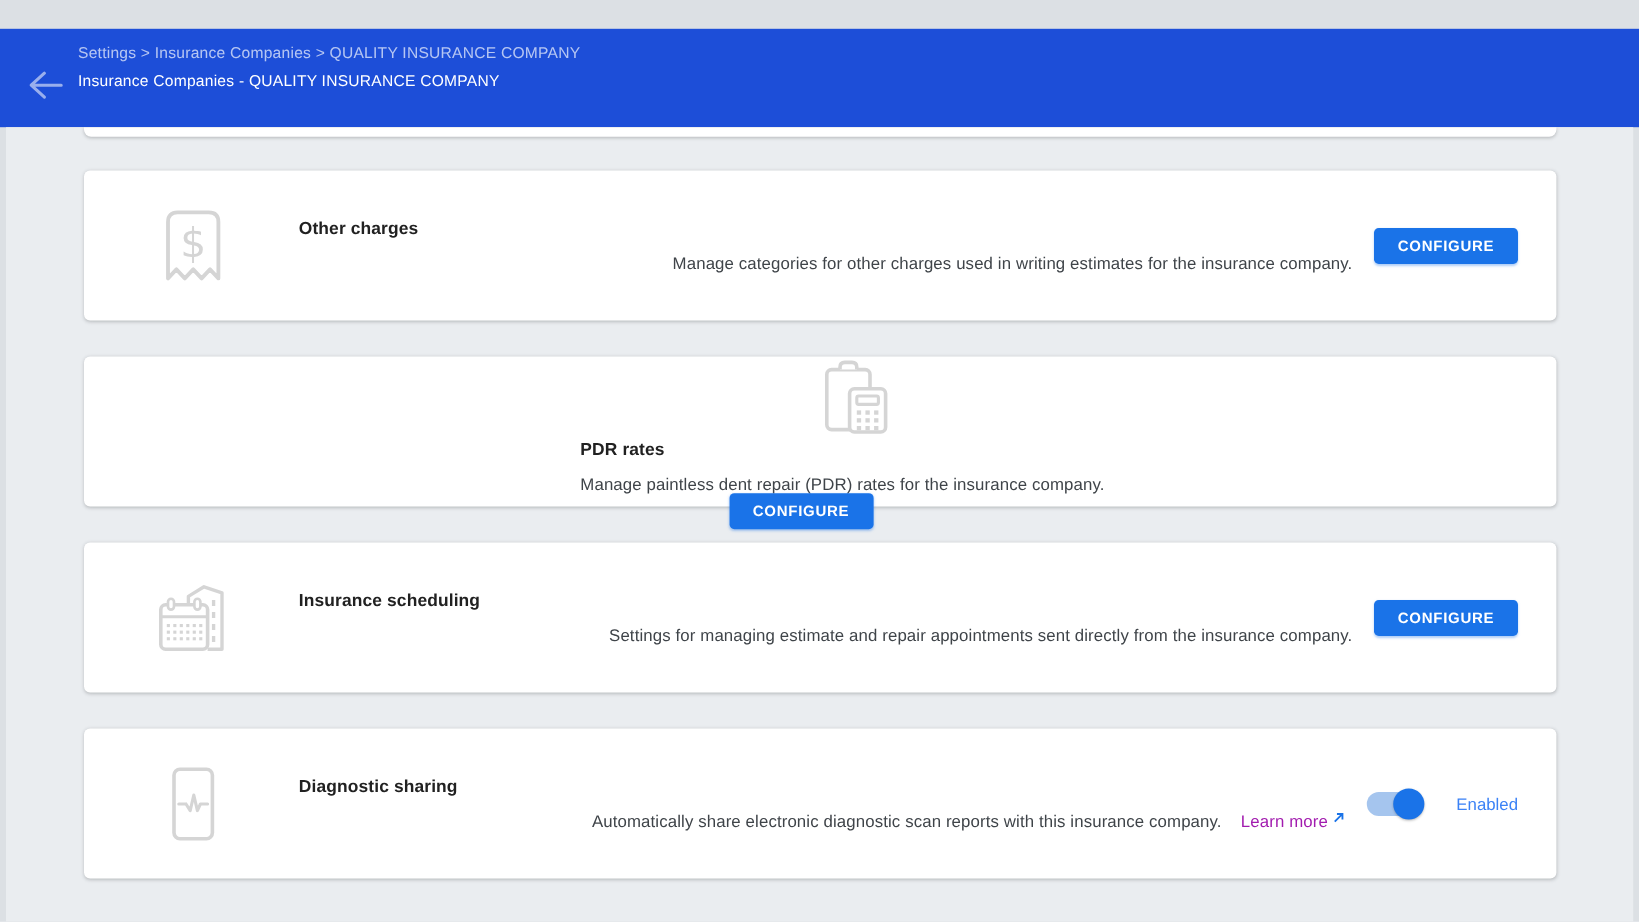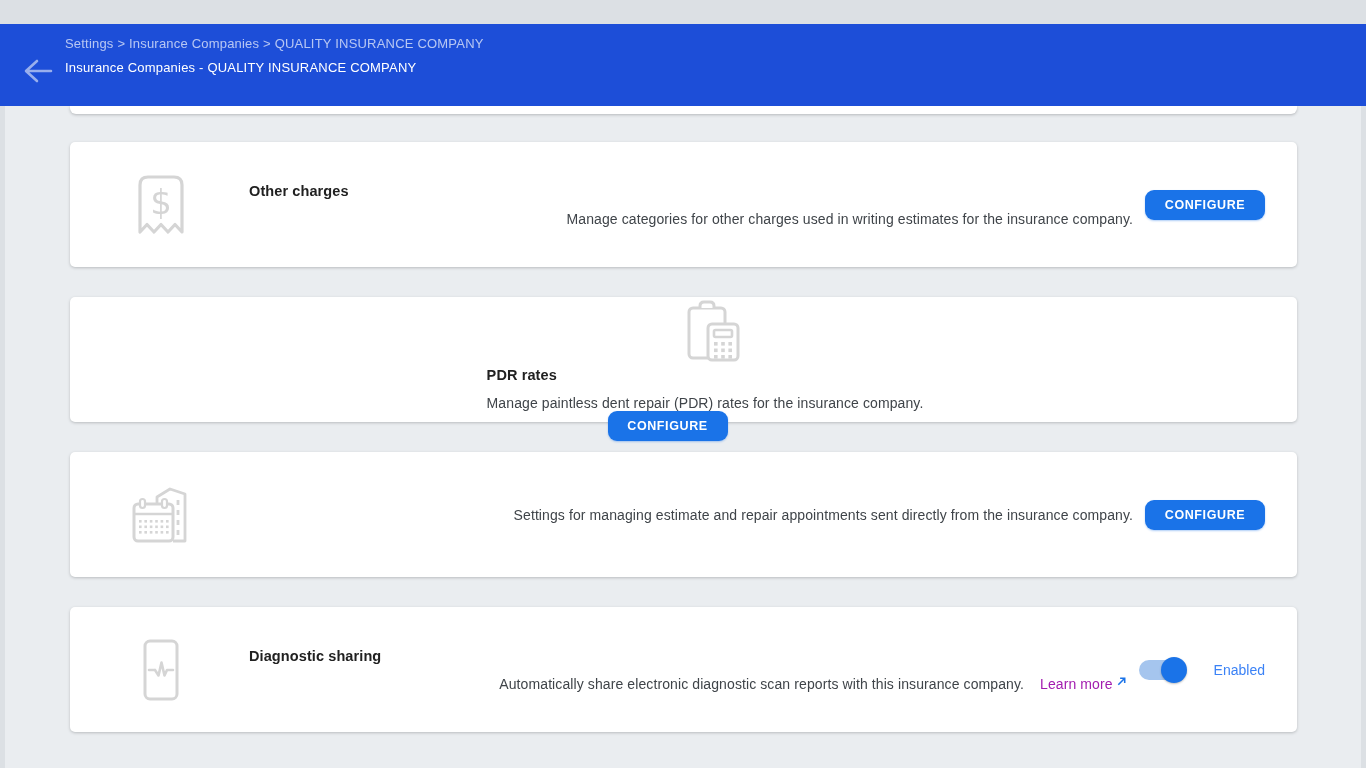--- a/index.html
+++ b/index.html
@@ -85,21 +85,21 @@
     flex: none;
     width: 66px;
     margin-left: 58px;
     display: flex;
     align-items: center;
     justify-content: center;
   }
   .card-text {
     flex: 1;
     margin-left: 55px;
-    padding-right: 12px;
+    padding-right: 18px;
   }
   .card-title {
     font-size: 14.5px;
     font-weight: 700;
     color: #212121;
     margin-bottom: 12px;
     letter-spacing: 0.1px;
   }
   .card-desc {
     font-size: 14px;
@@ -120,21 +120,21 @@
     margin-right: 32px;
     display: flex;
     align-items: center;
   }
   .configure-btn {
     width: 120px;
     height: 30px;
     background: #1a73e8;
     color: #ffffff;
     border: none;
-    border-radius: 9px;
+    border-radius: 4px;
     font-family: "Liberation Sans", sans-serif;
     font-size: 12.5px;
     font-weight: 700;
     letter-spacing: 0.6px;
     cursor: pointer;
     box-shadow: 0 1px 2px rgba(26,115,232,0.35);
   }
   
   .toggle {
     position: relative;
@@ -254,20 +254,21 @@
           <rect x="10" y="48" width="2.6" height="2.6"></rect>
             <rect x="15.4" y="48" width="2.6" height="2.6"></rect>
             <rect x="20.8" y="48" width="2.6" height="2.6"></rect>
             <rect x="26.2" y="48" width="2.6" height="2.6"></rect>
             <rect x="31.6" y="48" width="2.6" height="2.6"></rect>
             <rect x="37" y="48" width="2.6" height="2.6"></rect>
         </g>
       </svg>
     </div>
     <div class="card-text">
+      <div class="card-title">Insurance scheduling</div>
       <div class="card-desc">Settings for managing estimate and repair appointments sent directly from the insurance company.</div>
     </div>
     <div class="card-action">
       <button class="configure-btn">CONFIGURE</button>
     </div>
   </div>
 
   <div class="card card-4">
     <div class="card-icon">
       <svg class="icon-svg" width="52" height="66" viewBox="0 0 52 66">

